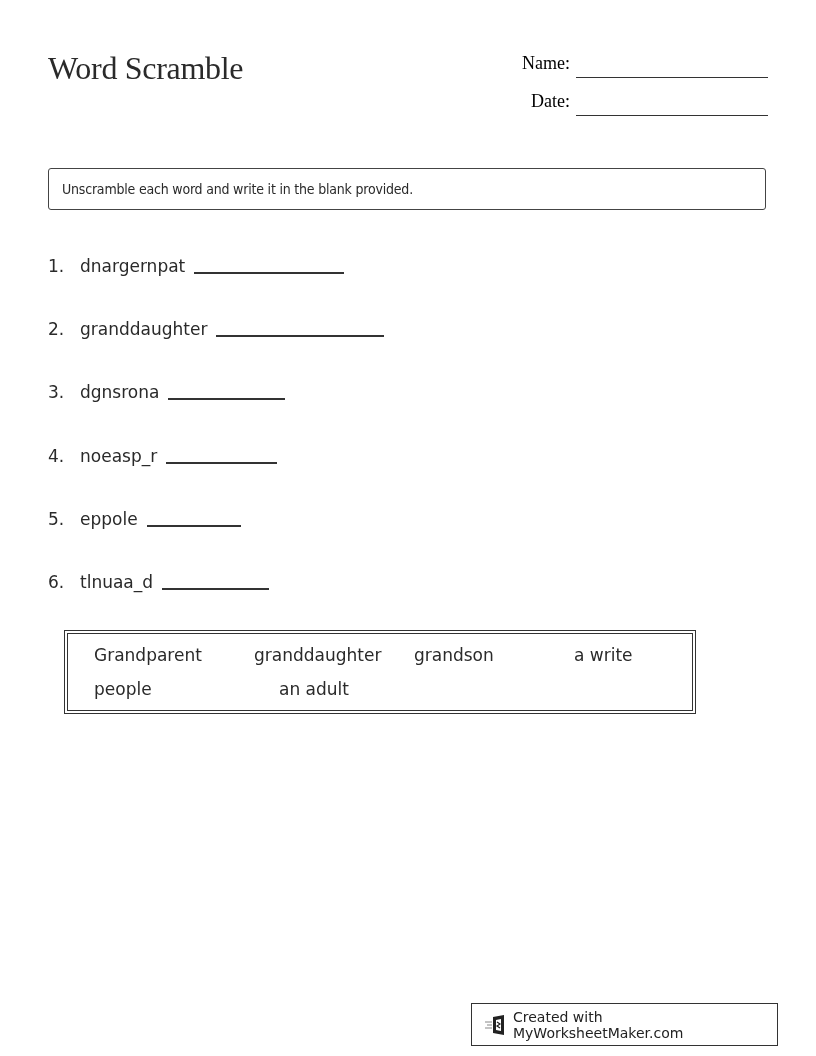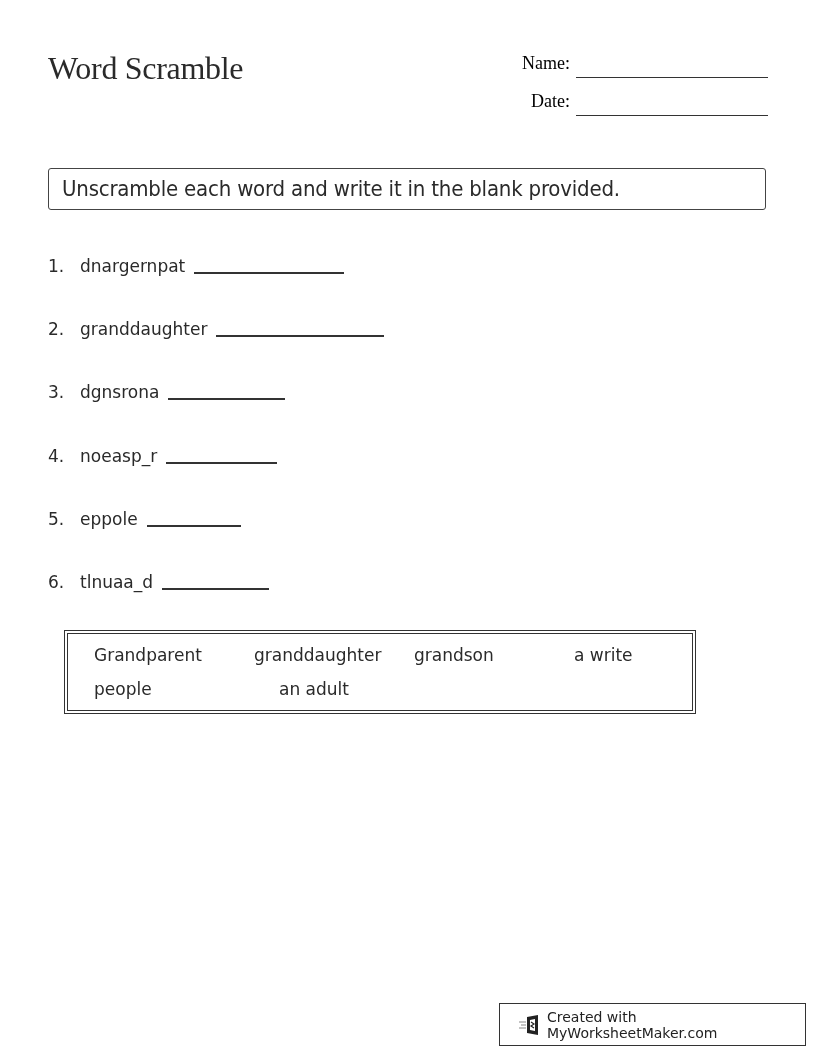--- a/index.html
+++ b/index.html
@@ -51,21 +51,21 @@
     }
     .instructions {
       position: absolute;
       left: 48px;
       top: 168px;
       width: 718px;
       height: 42px;
       border: 1.5px solid #444;
       border-radius: 3px;
       box-sizing: border-box;
-      font-size: 22px;
+      font-size: 14px;
       line-height: 40px;
       padding-left: 13px;
       color: #2a2a2a;
       font-family: "DejaVu Sans Condensed", "DejaVu Sans", sans-serif;
       letter-spacing: -0.2px;
     }
     .question {
       position: absolute;
       left: 48px;
       height: 26px;
@@ -101,29 +101,29 @@
       outline: none;
     }
     .bank-word {
       position: absolute;
       font-size: 17px;
       color: #2a2a2a;
       white-space: nowrap;
     }
     .footer-badge {
       position: absolute;
-      left: 499px;
+      left: 471px;
       top: 1003px;
       width: 307px;
       height: 43px;
       box-sizing: border-box;
       border: 1.5px solid #333;
       display: flex;
       align-items: center;
-      padding-left: 18px;
+      padding-left: 12px;
       font-size: 14px;
       color: #222;
     }
     .footer-icon {
       width: 24px;
       height: 22px;
       margin-right: 5px;
       display: inline-block;
     }
   </style>

